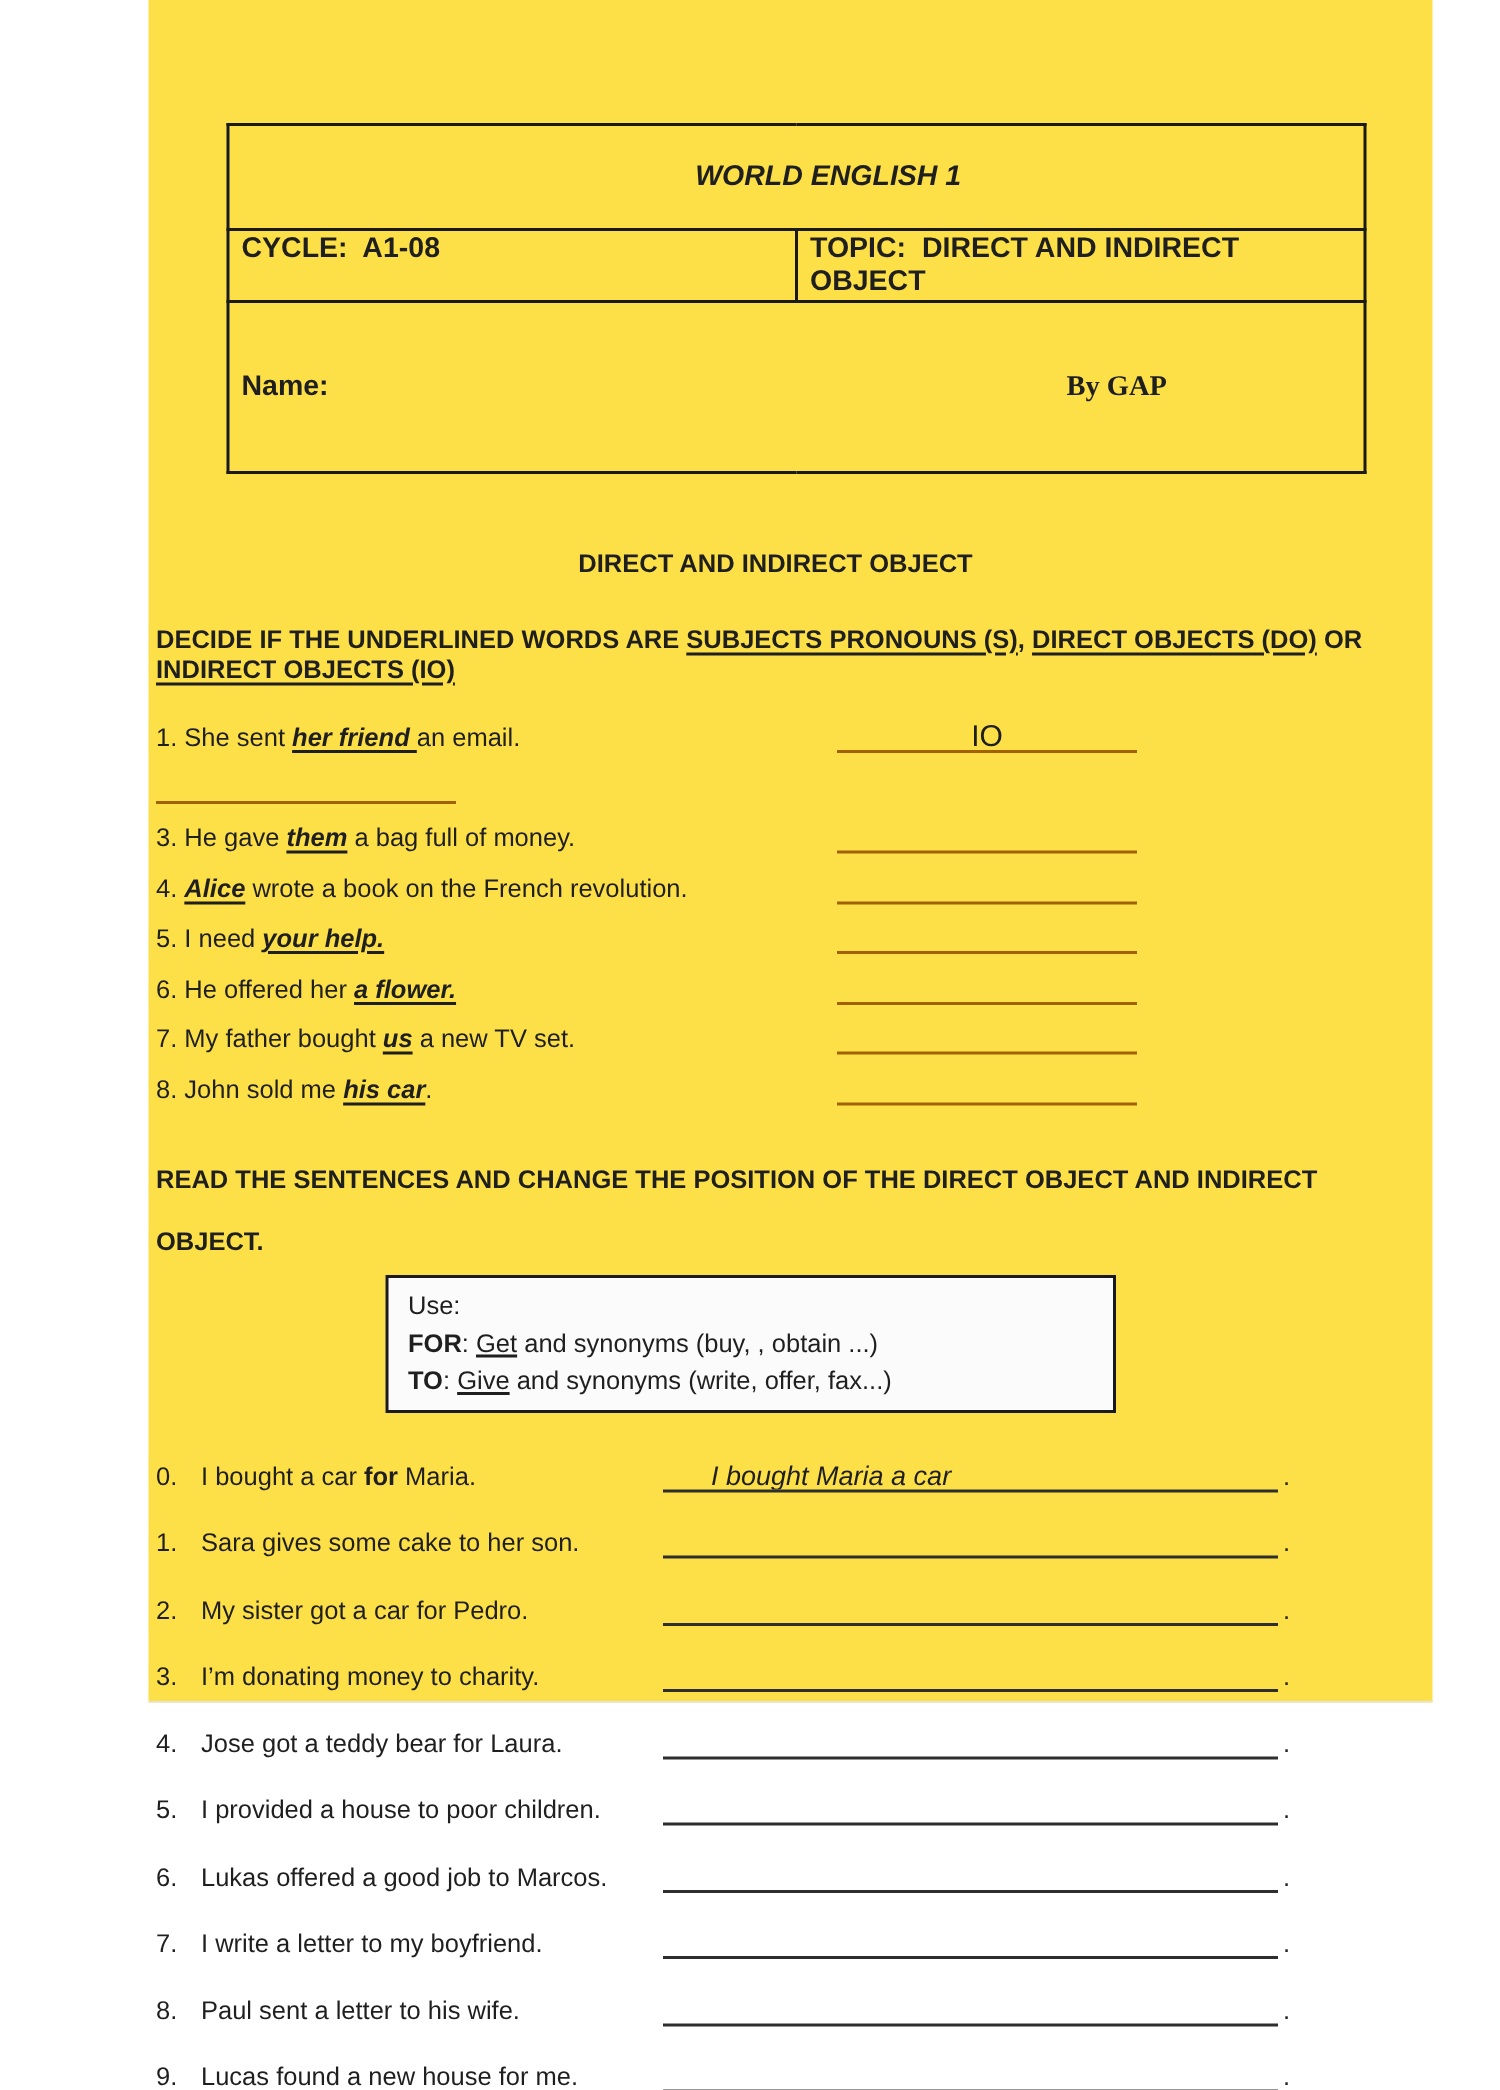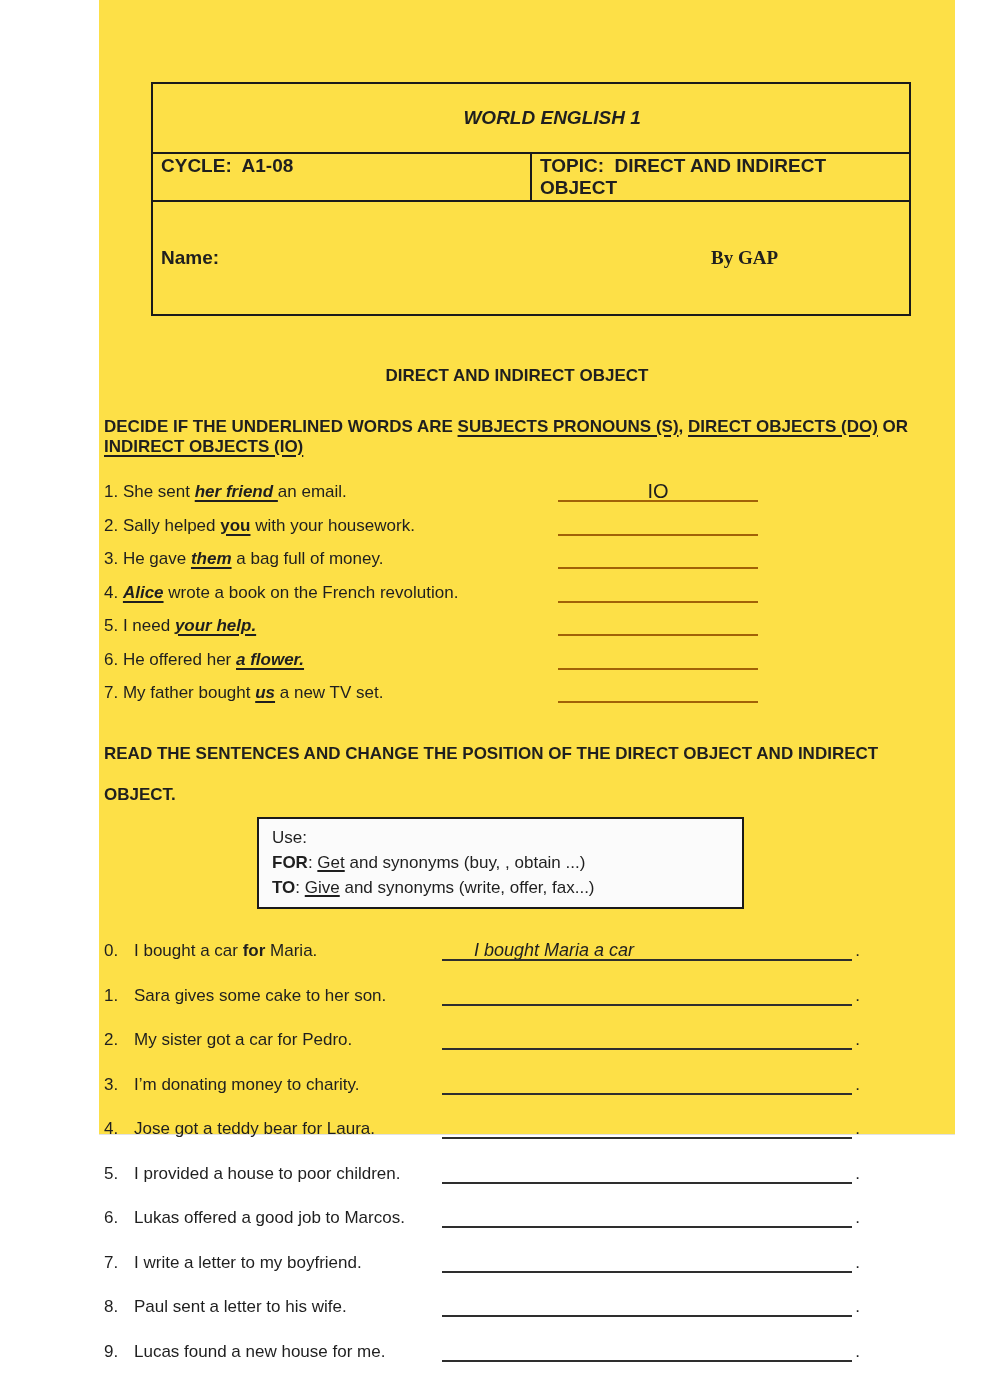--- a/index.html
+++ b/index.html
@@ -100,21 +100,20 @@
   <div class="instructions"><span>DECIDE IF THE UNDERLINED WORDS ARE </span><span class="u">SUBJECTS PRONOUNS (S)</span><span>, </span><span class="u">DIRECT OBJECTS (DO)</span><span> OR </span><span class="u">INDIRECT OBJECTS (IO)</span></div>
 
   <div class="x1-list">
 
       <div class="x1-row">
         <span class="x1-sentence"><span>1. She sent </span><span class="b i u">her friend </span><span>an email.</span></span>
         <span class="x1-blank"><span>IO</span></span>
       </div>
 
       <div class="x1-row">
-        <span class="x1-sentence"><span>2. Sally helped </span><span class="b u">you</span><span> with your housework.</span></span>
         <span class="x1-blank"><span></span></span>
       </div>
 
       <div class="x1-row">
         <span class="x1-sentence"><span>3. He gave </span><span class="b i u">them</span><span> a bag full of money.</span></span>
         <span class="x1-blank"><span></span></span>
       </div>
 
       <div class="x1-row">
         <span class="x1-sentence"><span>4. </span><span class="b i u">Alice</span><span> wrote a book on the French revolution.</span></span>
@@ -129,20 +128,24 @@
       <div class="x1-row">
         <span class="x1-sentence"><span>6. He offered her </span><span class="b i u">a flower.</span></span>
         <span class="x1-blank"><span></span></span>
       </div>
 
       <div class="x1-row">
         <span class="x1-sentence"><span>7. My father bought </span><span class="b i u">us</span><span> a new TV set.</span></span>
         <span class="x1-blank"><span></span></span>
       </div>
 
+      <div class="x1-row">
+        <span class="x1-sentence"><span>8. John sold me </span><span class="b i u">his car</span><span>.</span></span>
+        <span class="x1-blank"><span></span></span>
+      </div>
 
   </div>
 
   <div class="heading2">READ THE SENTENCES AND CHANGE THE POSITION OF THE DIRECT OBJECT AND INDIRECT OBJECT.</div>
 
   <div class="use-box">
     <div>Use:</div>
     <div><span class="b">FOR</span><span>: </span><span class="u">Get</span><span> and synonyms (buy, , obtain ...)</span></div>
     <div><span class="b">TO</span><span>: </span><span class="u">Give</span><span> and synonyms (write, offer, fax...)</span></div>
   </div>

